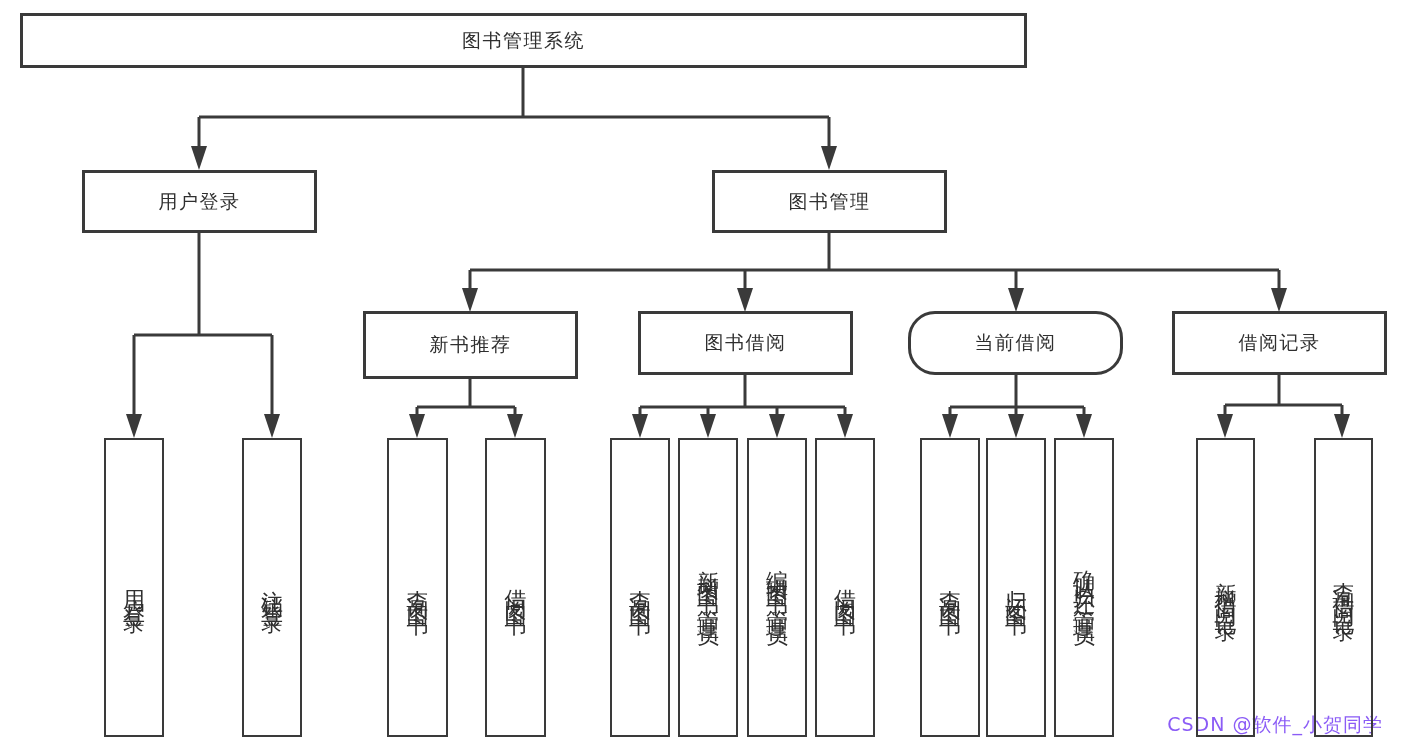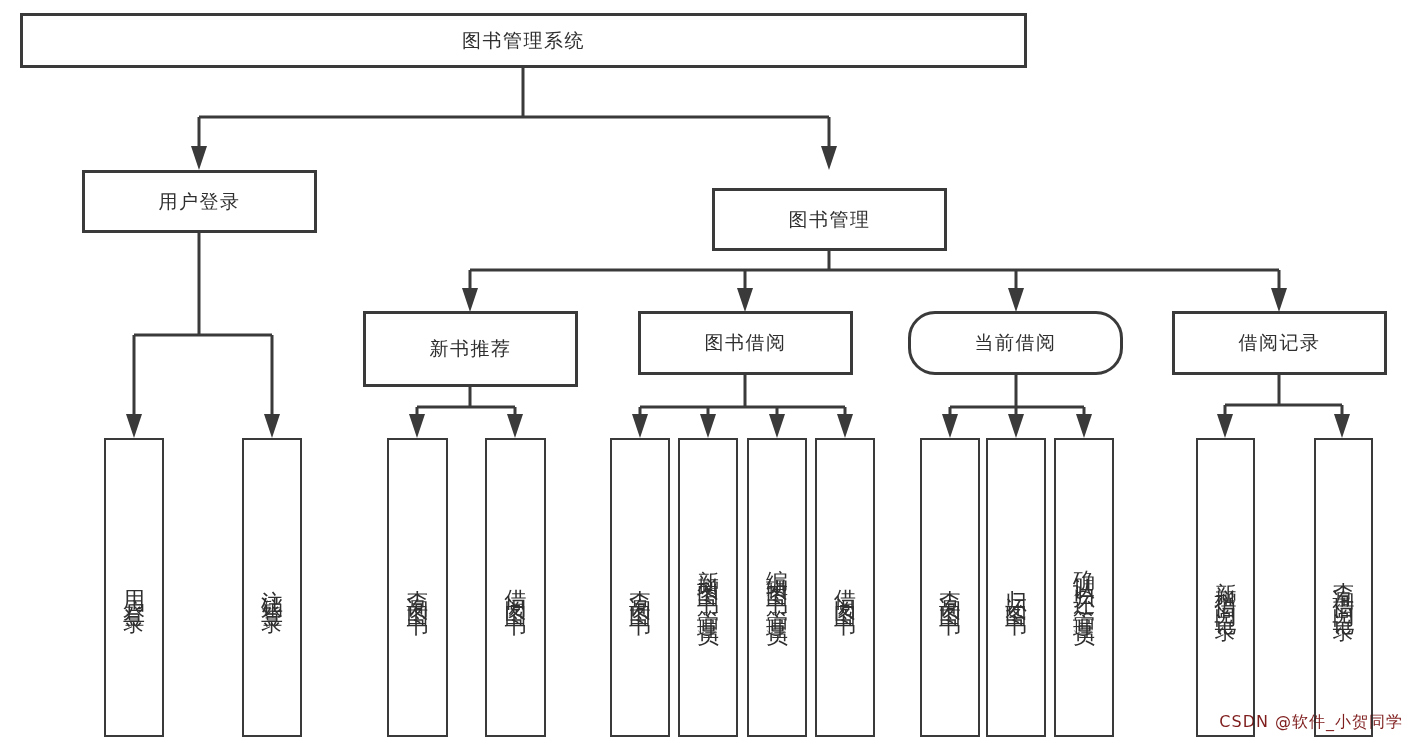--- a/index.html
+++ b/index.html
@@ -32,25 +32,25 @@
   .box.v .vtext {
     writing-mode: vertical-rl;
     text-orientation: mixed;
     font-size: 22px;
     letter-spacing: 8px;
     line-height: 1;
     color: #2f2f2f;
   }
   .watermark {
     position: absolute;
-    right: 2px;
+    right: 22px;
     top: 712px;
-    font-size: 16px;
+    font-size: 19px;
     letter-spacing: 1px;
-    color: #7f1d1d;
+    color: #8b5cf6;
     mix-blend-mode: darken;
     white-space: nowrap;
     z-index: 5;
   }
 </style>
 </head>
 <body>
 
 <div class="canvas">
 
@@ -94,25 +94,25 @@
     </g>
   </svg>
 
   <div class="box h" style="left:20px; top:13px; width:1007px; height:55px;">
     <span>图书管理系统</span>
   </div>
 
   <div class="box h" style="left:82px; top:170px; width:235px; height:63px;">
     <span>用户登录</span>
   </div>
-  <div class="box h" style="left:712px; top:170px; width:235px; height:63px;margin-top:18px;">
+  <div class="box h" style="left:712px; top:170px; width:235px; height:63px;">
     <span>图书管理</span>
   </div>
 
-  <div class="box h" style="left:363px; top:311px; width:215px; height:76px;">
+  <div class="box h" style="left:363px; top:311px; width:215px; height:68px;">
     <span>新书推荐</span>
   </div>
   <div class="box h" style="left:638px; top:311px; width:215px; height:64px;text-align:center;">
     <span>图书借阅</span>
   </div>
   <div class="box h" style="left:908px; top:311px; width:215px; height:64px;border-radius:27px;">
     <span>当前借阅</span>
   </div>
   <div class="box h" style="left:1172px; top:311px; width:215px; height:64px;">
     <span>借阅记录</span>

